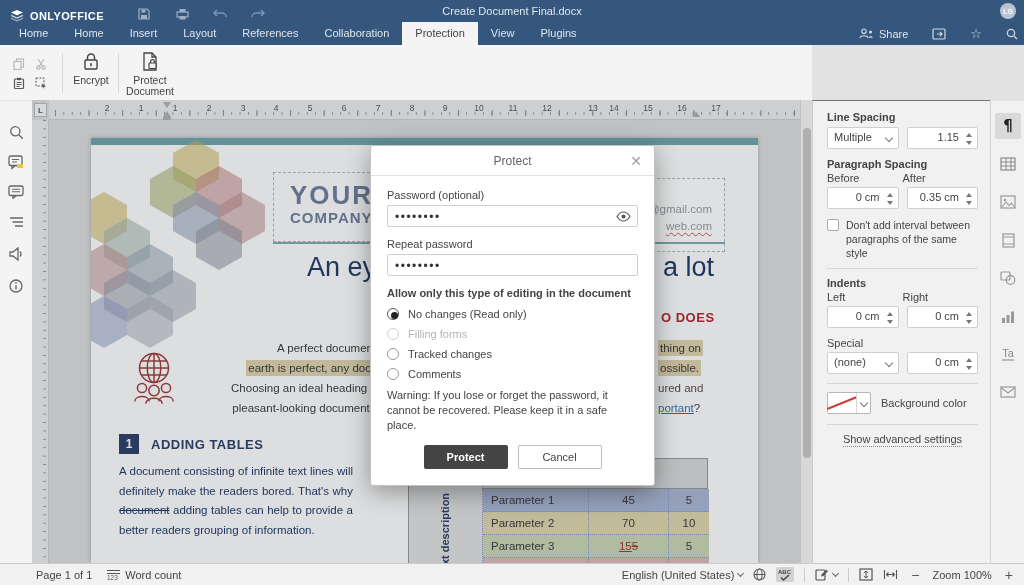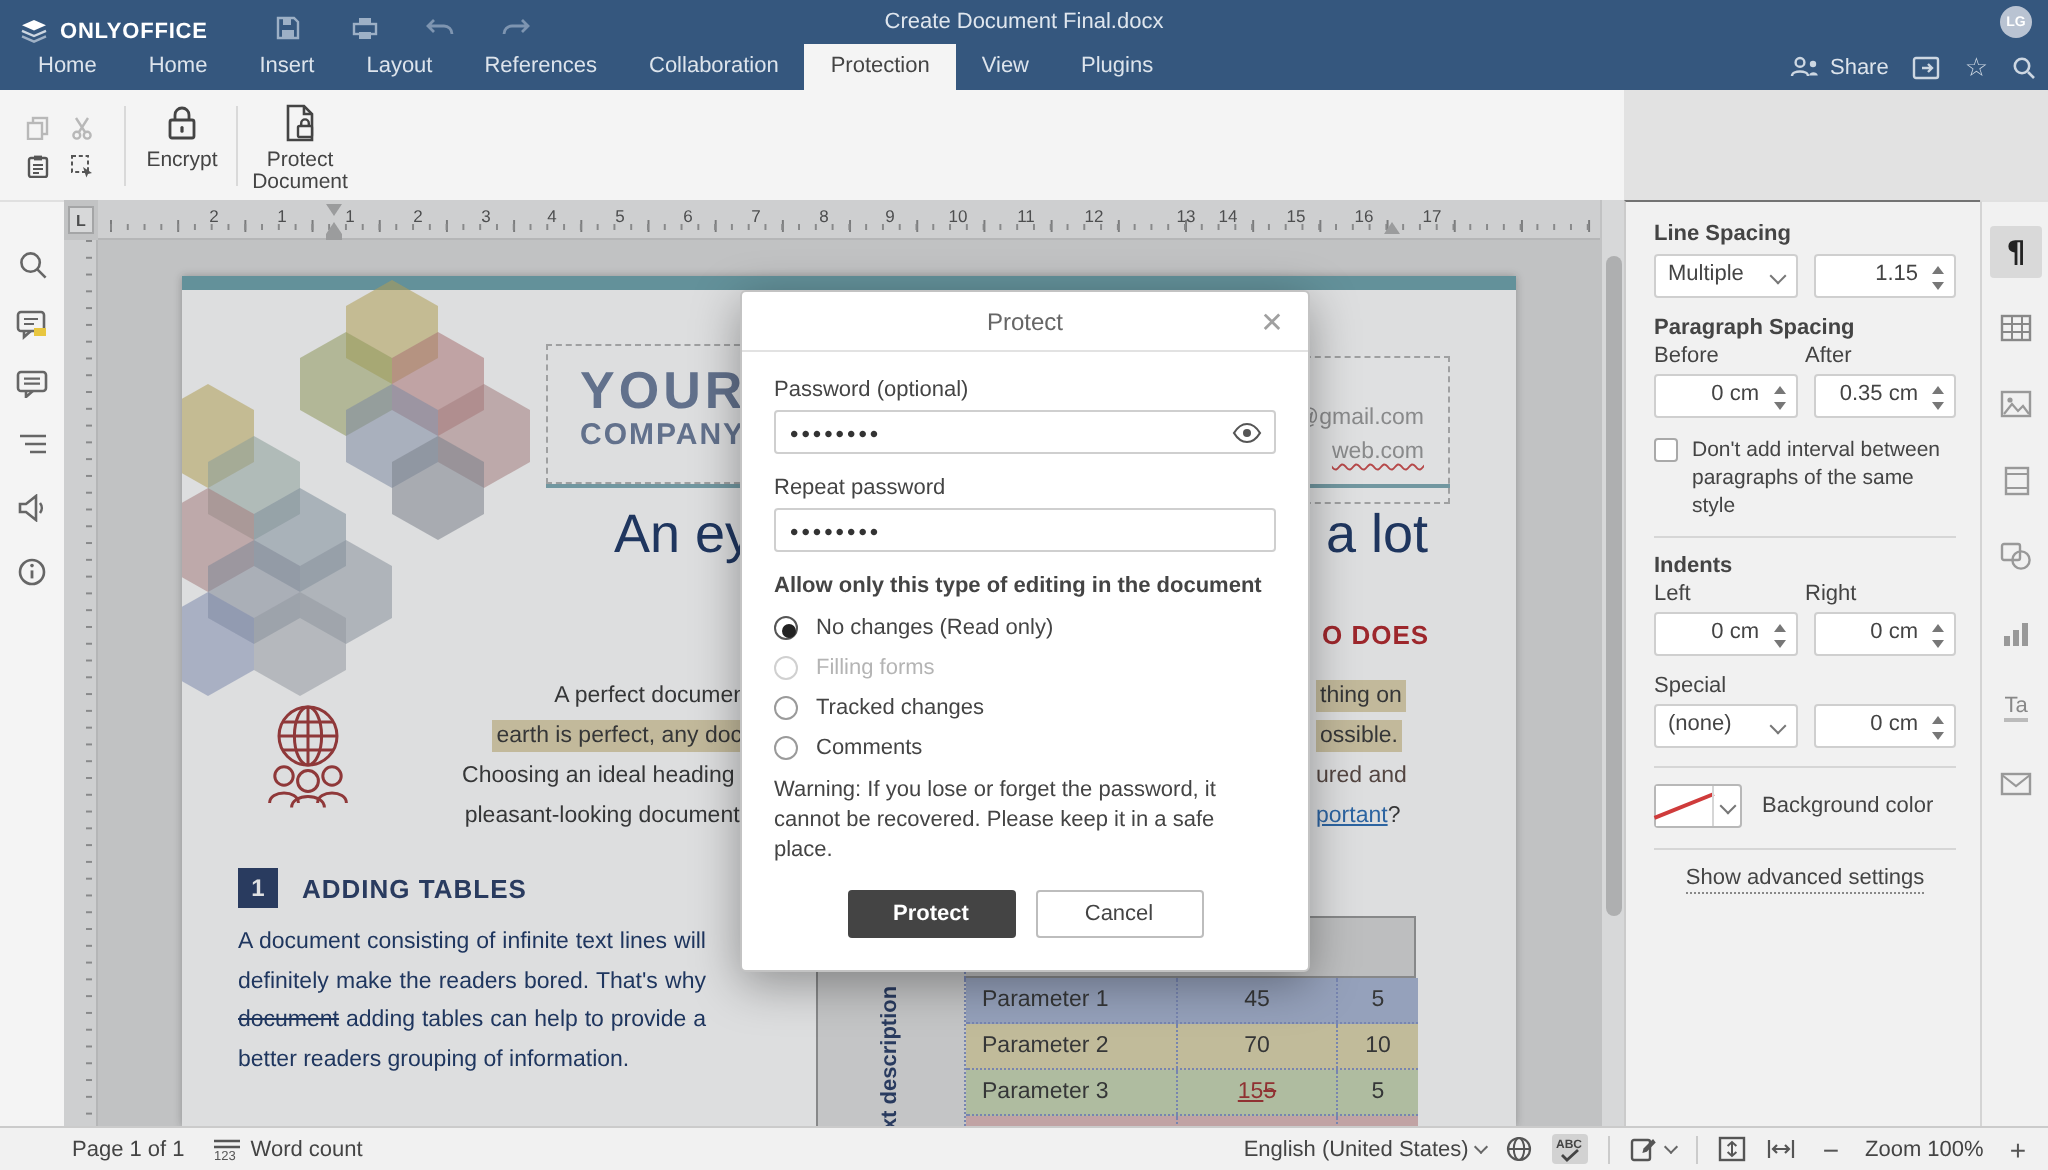--- a/index.html
+++ b/index.html
@@ -13,21 +13,21 @@
   .quick { display:flex; align-items:center; gap:22px; margin-left:6px; }
   .quick .qi { width:16px; height:16px; display:flex; align-items:center; justify-content:center; cursor:pointer; }
   .doc-title { position:absolute; left:0; right:0; top:0; height:22px; line-height:22px; text-align:center; color:#dfe6ee; font-size:11px; pointer-events:none; }
   .avatar { position:absolute; right:8px; top:3px; width:16px; height:16px; border-radius:50%; background:#b9c3d2; color:#fff; font-size:7px; font-weight:bold; display:flex; align-items:center; justify-content:center; cursor:pointer; }
 
   
   .hdr-tabs { position:absolute; left:0; top:22px; width:1024px; height:23px; background:#35577e; display:flex; align-items:stretch; }
   .tabs { display:flex; padding-left:6px; }
   .tab { padding:0 13px; line-height:23px; color:#dde4ec; font-size:11px; cursor:pointer; }
   .tab.active { background:#f4f4f4; color:#444; }
-  .tabs-right { position:absolute; right:6px; top:0; height:23px; display:flex; align-items:center; gap:12px; }
+  .tabs-right { position:absolute; right:6px; top:0; height:23px; display:flex; align-items:center; gap:24px; }
   .tabs-right .tri-btn { display:flex; align-items:center; gap:5px; color:#dde4ec; cursor:pointer; }
   .star-glyph { color:#cdd7e2; font-size:13px; }
 
   
   .toolbar { position:absolute; left:0; top:45px; width:812px; height:55px; background:#f4f4f4; }
   .clip-grid { position:absolute; left:8px; top:9px; width:48px; height:38px; display:grid; grid-template-columns:22px 22px; grid-template-rows:19px 19px; }
   .clip-grid .ci { display:flex; align-items:center; justify-content:center; cursor:pointer; }
   .tb-sep { position:absolute; top:8px; width:1px; height:40px; background:#d9d9d9; }
   .tb-btn { position:absolute; top:6px; display:flex; flex-direction:column; align-items:center; cursor:pointer; color:#444; }
   .tb-btn .lbl { font-size:10.5px; margin-top:2px; text-align:center; line-height:11px; }

